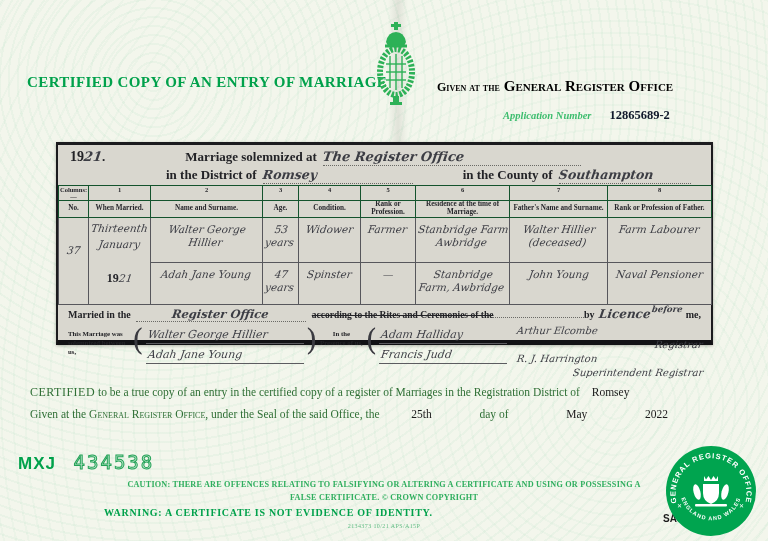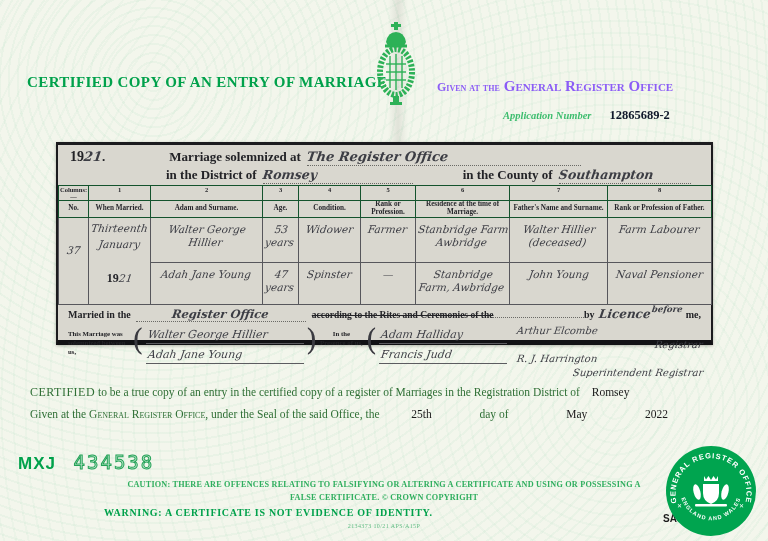--- a/index.html
+++ b/index.html
@@ -12,21 +12,21 @@
       repeating-radial-gradient(circle at 20% 15%, rgba(0,160,80,0.04) 0 2px, transparent 2px 9px),
       repeating-radial-gradient(circle at 80% 75%, rgba(0,160,80,0.03) 0 2px, transparent 2px 12px);
   }
   .fold { position:absolute; left:388px; top:0; width:20px; height:150px;
     background:linear-gradient(90deg, transparent, rgba(110,110,100,.14), transparent); }
 
   
   .cert-title { position:absolute; left:27px; top:74px; color:#00a14b;
     font-weight:bold; font-size:15px; letter-spacing:.4px; white-space:nowrap; }
   .top-crest { position:absolute; left:368px; top:20px; }
-  .given-at { position:absolute; left:437px; top:77px; color:#8b5cf6;
+  .given-at { position:absolute; left:437px; top:77px; color:#000000;
     font-weight:bold; font-variant:small-caps; white-space:nowrap; }
   .given-at .sm { font-size:12px; }
   .given-at .lg { font-size:15px; }
   .app-line { position:absolute; left:503px; top:105px; white-space:nowrap; }
   .app-label { color:#3dbd6e; font-style:italic; font-size:10.5px; font-weight:bold; }
   .app-value { color:#0f172a; font-weight:bold; font-size:12.5px; margin-left:14px; font-family:"Liberation Serif",serif; }
 
   
   .scanbox { position:absolute; left:56px; top:142px; width:657px; height:203px;
     background:#d9d7cf; border:2px solid #1b1b1e; border-top-width:3px;
@@ -128,21 +128,21 @@
   <span class="app-label">Application Number</span>
   <span class="app-value">12865689-2</span>
 </div>
 
 <div class="scanbox">
   <div class="boxtitle">
     <div class="trow">
       <span class="yr">19</span>
       <span class="hw" style="font-size:13px;">21</span>
       <span>.</span>
-      <span style="margin-left:64px;">Marriage solemnized at</span>
+      <span style="margin-left:80px;">Marriage solemnized at</span>
       <span class="blank" style="flex:1; margin-left:6px; margin-right:120px;">
         <span class="hw" style="font-size:13px;">The Register Office</span>
       </span>
     </div>
     <div class="trow">
       <span class="indent2">in the District of</span>
       <span class="blank" style="width:150px; margin-left:6px;">
         <span class="hw" style="font-size:12.5px;">Romsey</span>
       </span>
       <span style="margin-left:50px;">in the County of</span>
@@ -172,21 +172,21 @@
       <td>3</td>
       <td>4</td>
       <td>5</td>
       <td>6</td>
       <td>7</td>
       <td>8</td>
     </tr>
     <tr class="labels">
       <td>No.</td>
       <td>When Married.</td>
-      <td>Adam and Surname.</td>
+      <td>Name and Surname.</td>
       <td>Age.</td>
       <td>Condition.</td>
       <td>Rank or Profession.</td>
       <td>Residence at the time of Marriage.</td>
       <td>Father's Name and Surname.</td>
       <td>Rank or Profession of Father.</td>
     </tr>
     <tr class="data1">
       <td rowspan="2"><span class="hw entry-no">37</span></td>
       <td rowspan="2">

